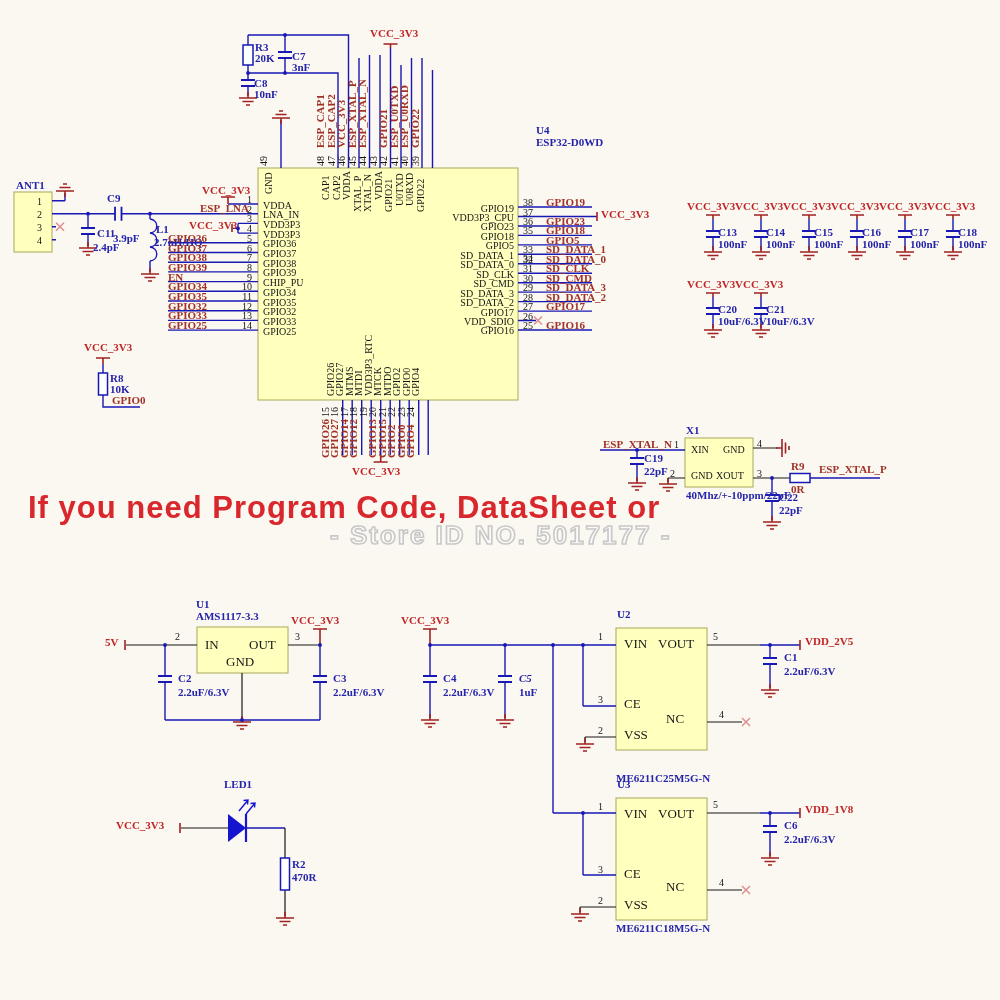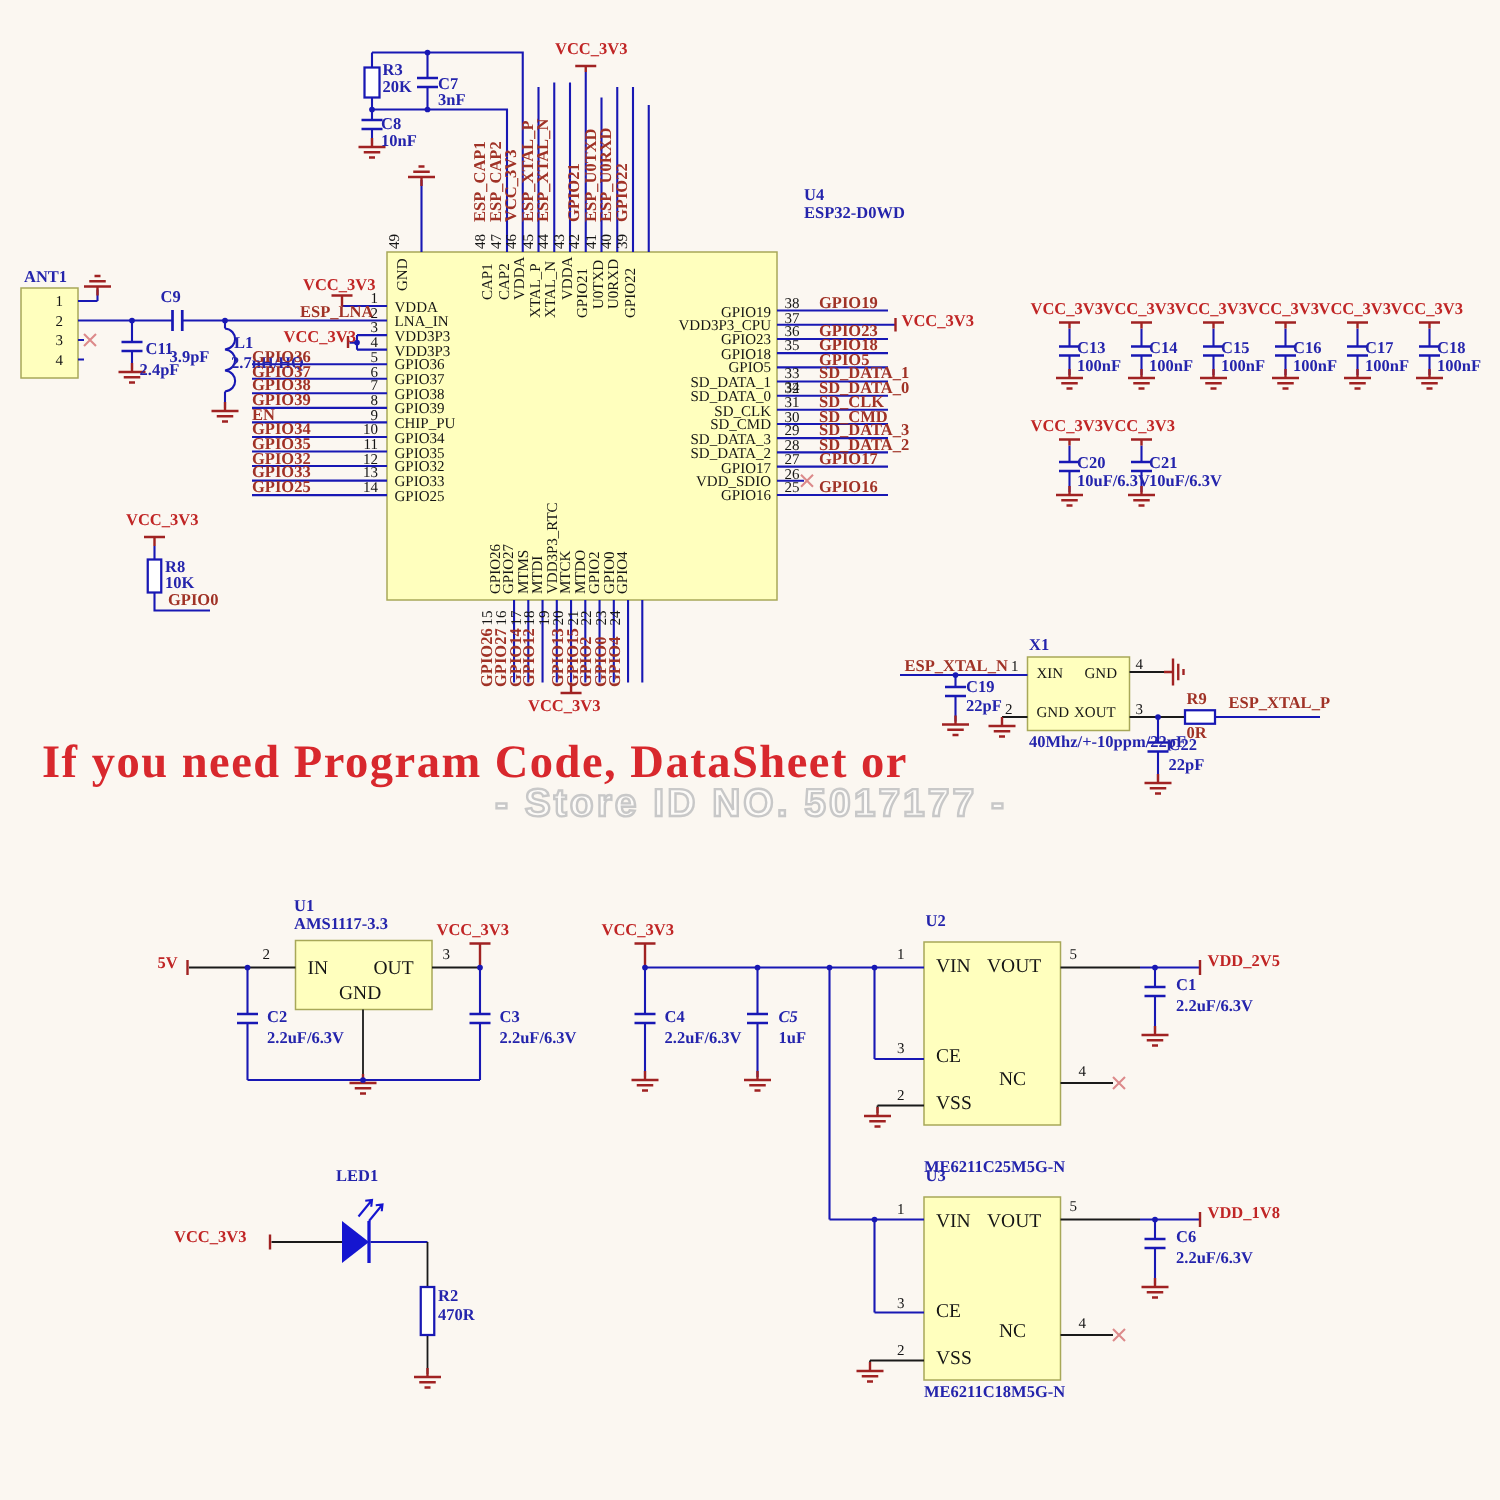--- a/index.html
+++ b/index.html
@@ -12,21 +12,21 @@
   .nv {font-size:11px;font-weight:bold;color:#A03226;transform-origin:0 100%;transform:rotate(-90deg);}
   .t  {font-size:11px;font-weight:bold;color:#C02525;}
   .r  {font-size:11px;font-weight:bold;color:#2424AC;}
   .p  {font-size:10px;color:#151515;}
   .pv {font-size:10px;color:#151515;transform-origin:0 100%;transform:rotate(-90deg);}
   .pr {font-size:10px;color:#151515;width:84px;text-align:right;}
   .d  {font-size:10px;color:#151515;text-align:center;}
   .dv {font-size:10px;color:#151515;transform-origin:0 100%;transform:rotate(-90deg);}
   .dr {font-size:10px;color:#151515;width:16px;text-align:right;}
   .b  {font-size:13px;color:#151515;}
-  .promo{position:absolute;left:28px;z-index:6;font-family:Liberation Serif, serif;
+  .promo{position:absolute;left:28px;z-index:6;font-family:Liberation Sans, sans-serif;
          font-weight:bold;font-size:31px;color:#D8282D;letter-spacing:1px;white-space:nowrap;}
   #promo1{top:490px;} #promo2{top:537px;}
   .wm{position:absolute;z-index:5;font-family:"Liberation Sans",sans-serif;font-weight:bold;
       color:rgba(255,255,255,0.50);-webkit-text-stroke:2px #C8C8C8;white-space:nowrap;letter-spacing:2px;}
   #wm1{left:352px;top:450px;font-size:48px;}
   #wm2{left:330px;top:520px;font-size:26px;-webkit-text-stroke:1.6px #C8C8C8;}
 </style>
 </head>
 <body>
 

